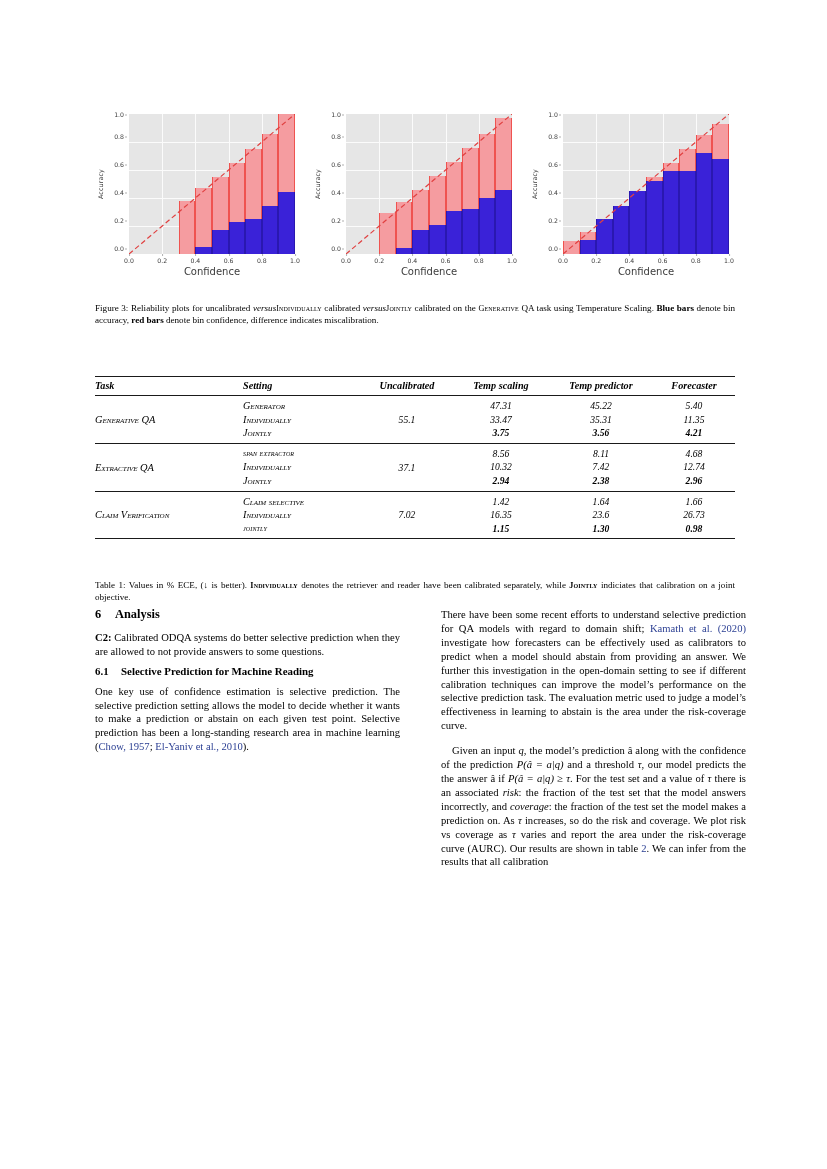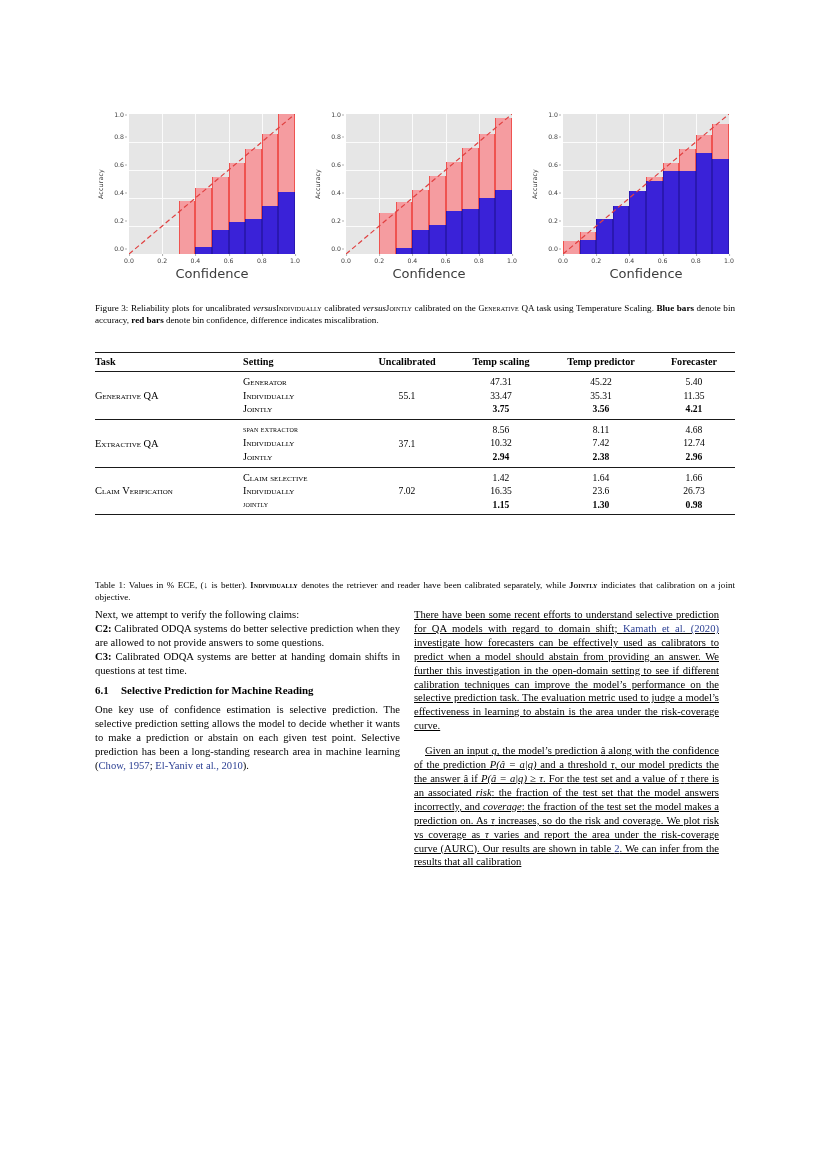--- a/index.html
+++ b/index.html
@@ -144,21 +144,21 @@
     width: 1px;
     height: 2px;
     background: #b0b0b0;
   }
   .xlabel {
     position: absolute;
     left: 34px;
     top: 158px;
     width: 166px;
     text-align: center;
-    font-size: 13px;
+    font-size: 10px;
     font-family: "DejaVu Sans", sans-serif;
     color: #3c3c3c;
   }
 
   
   .caption {
     position: absolute;
     left: 0;
     width: 640px;
     font-size: 9.1px;
@@ -172,24 +172,25 @@
     font-size: 8.2px;
     letter-spacing: .15px;
   }
   .bold { font-weight: bold; }
   .ital { font-style: italic; }
 
   
   .table {
     position: absolute;
     left: 0;
-    top: 352px;
+    top: 376px;
     width: 640px;
     border-collapse: collapse;
     font-size: 9.6px;
+    font-style: italic;
   }
   .table th, .table td {
     padding: 0;
     vertical-align: middle;
   }
   .rule-thick { border-top: 1.4px solid #1a1a1a; }
   .rule-thin  { border-top: 0.8px solid #1a1a1a; }
   .hdr th {
     font-weight: bold;
     font-size: 10.2px;
@@ -217,21 +218,21 @@
   
   .col-left, .col-right {
     position: absolute;
     top: 608px;
     width: 305px;
     font-size: 10.6px;
     line-height: 13.9px;
     text-align: justify;
   }
   .col-left  { left: 0; }
-  .col-right { left: 319px; text-decoration: underline; }
+  .col-right { left: 346px; }
   .sec-head {
     font-weight: bold;
     font-size: 12.4px;
     margin: 0 0 9px 0;
   }
   .sec-head .nm { display: inline-block; min-width: 20px; }
   .subsec-head {
     font-weight: bold;
     font-size: 10.9px;
     margin: 6px 0 6px 0;
@@ -504,23 +505,24 @@
         <td class="rule-thick" colspan="6" style="height:0"></td>
       </tr>
     </tbody>
   </table>
 
   <div class="caption" id="table-caption">
     <span>Table 1:</span><span> Values in % ECE, (↓ is better). </span><span class="sc smallcaps bold">Individually</span><span> denotes the retriever and reader have been calibrated separately, while </span><span class="sc smallcaps bold">Jointly</span><span> indiciates that calibration on a joint objective.</span>
   </div>
 
   <div class="col-left">
-    <p class="para"><span>Next, we attempt to verify the following claims:</span></p>
+    <div class="sec-head">
+      <span class="nm">6</span><span>Analysis</span>
+    </div>
     <p class="para"><span class="bold">C2:</span><span> Calibrated ODQA systems do better selective prediction when they are allowed to not provide answers to some questions.</span></p>
-    <p class="para"><span class="bold">C3:</span><span> Calibrated ODQA systems are better at handing domain shifts in questions at test time.</span></p>
     <div class="subsec-head">
       <span class="nm">6.1</span><span>Selective Prediction for Machine Reading</span>
     </div>
     <p class="para"><span>One key use of confidence estimation is selective prediction. The selective prediction setting allows the model to decide whether it wants to make a prediction or abstain on each given test point. Selective prediction has been a long-standing research area in machine learning (</span><span class="link">Chow, 1957</span><span>; </span><span class="link">El-Yaniv et al., 2010</span><span>).</span></p>
   </div>
 
   <div class="col-right">
     <p class="para"><span>There have been some recent efforts to understand selective prediction for QA models with regard to domain shift; </span><span class="link">Kamath et al. (2020)</span><span> investigate how forecasters can be effectively used as calibrators to predict when a model should abstain from providing an answer. We further this investigation in the open-domain setting to see if different calibration techniques can improve the model’s performance on the selective prediction task. The evaluation metric used to judge a model’s effectiveness in learning to abstain is the area under the risk-coverage curve.</span></p>
     <div class="gap"></div>
     <p class="para indent"><span>Given an input </span><span class="mono-it">q</span><span>, the model’s prediction </span><span>â</span><span> along with the confidence of the prediction </span><span class="mono-it">P(â = a|q)</span><span> and a threshold </span><span class="mono-it">τ</span><span>, our model predicts the the answer </span><span>â</span><span> if </span><span class="mono-it">P(â = a|q) ≥ τ</span><span>. For the test set and a value of </span><span class="mono-it">τ</span><span> there is an associated </span><span class="ital">risk</span><span>: the fraction of the test set that the model answers incorrectly, and </span><span class="ital">coverage</span><span>: the fraction of the test set the model makes a prediction on. As </span><span class="mono-it">τ</span><span> increases, so do the risk and coverage. We plot risk vs coverage as </span><span class="mono-it">τ</span><span> varies and report the area under the risk-coverage curve (AURC). Our results are shown in table </span><span class="link">2</span><span>. We can infer from the results that all calibration</span></p>

